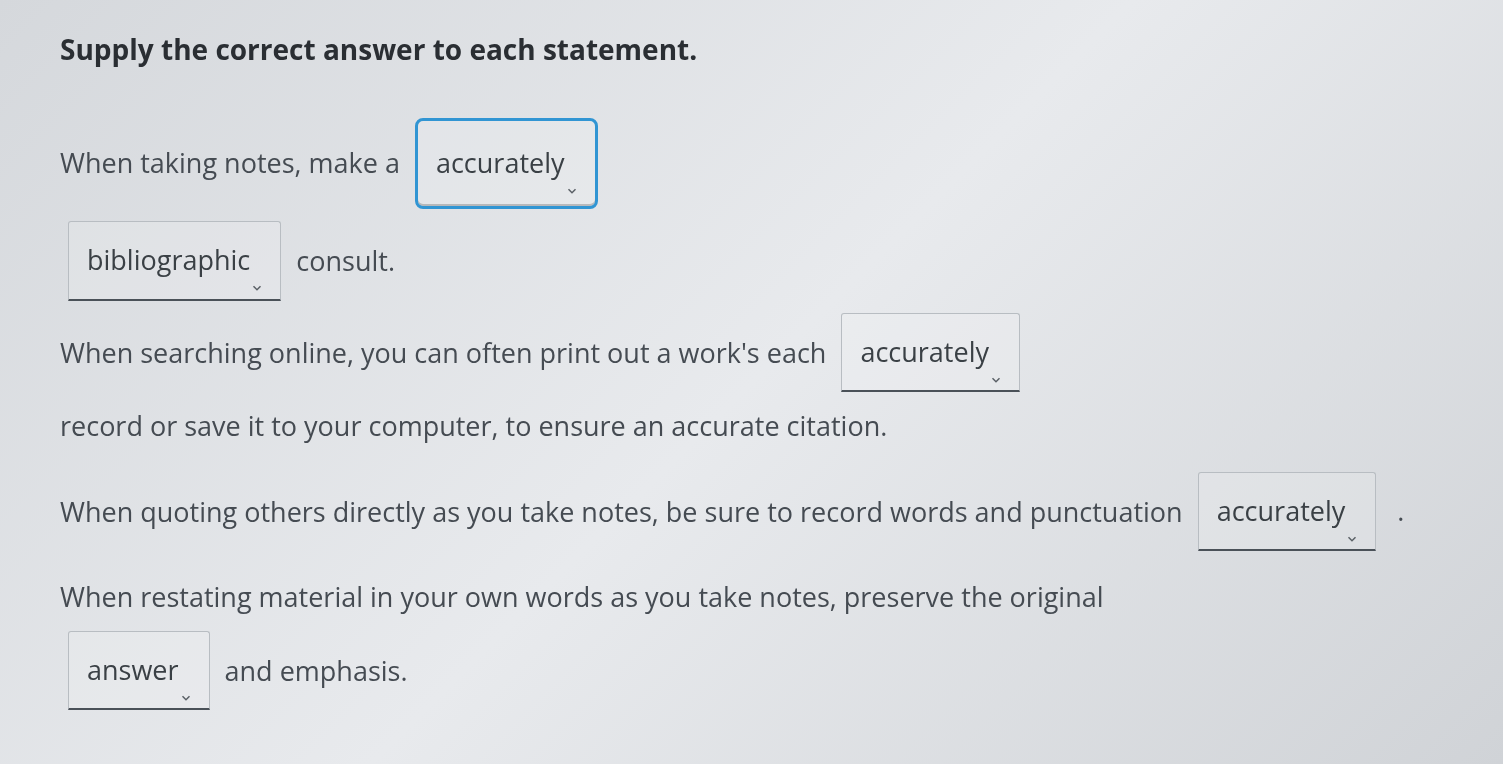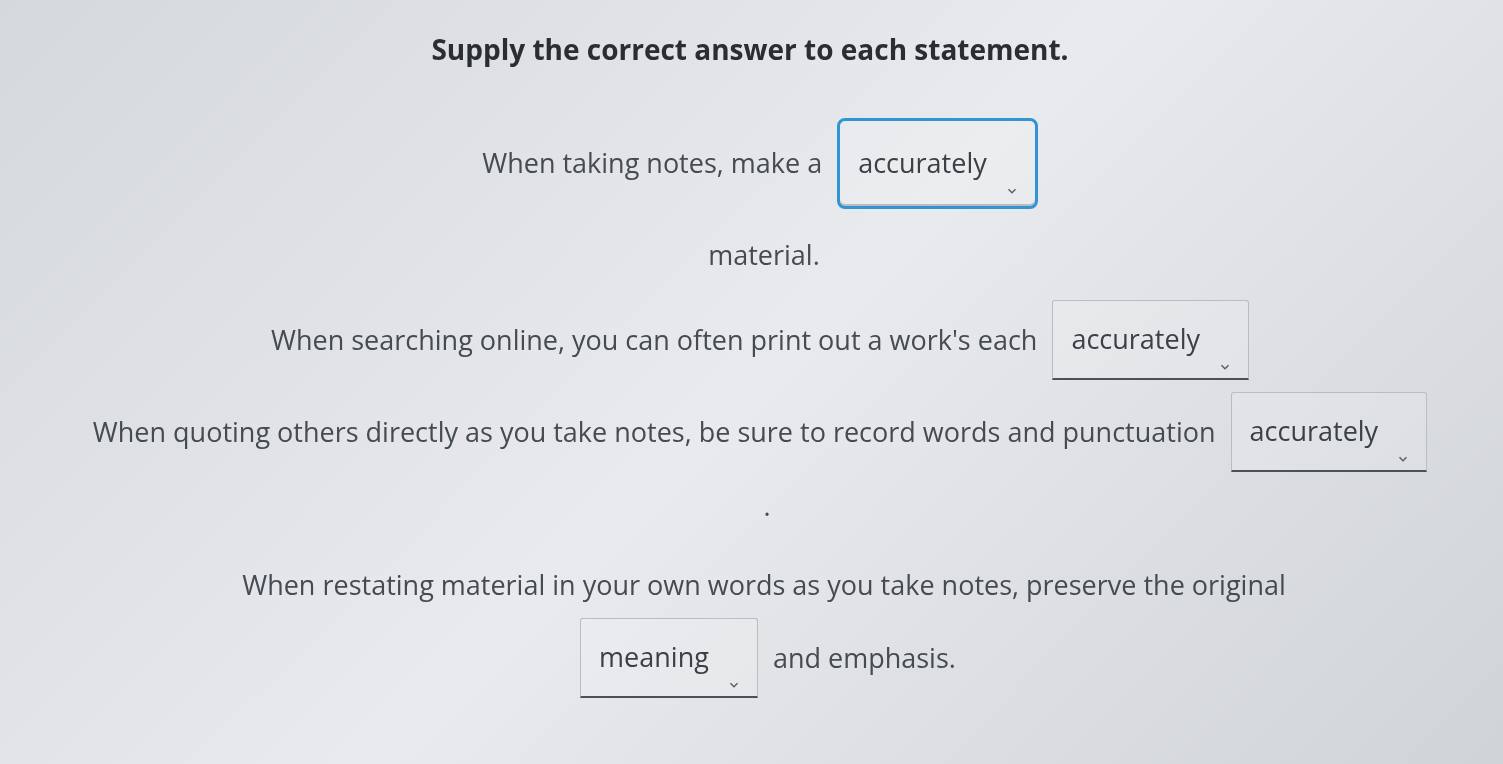--- a/index.html
+++ b/index.html
@@ -10,53 +10,50 @@
     body {
       font-family: -apple-system, BlinkMacSystemFont, 'Segoe UI', 'Open Sans', sans-serif;
       background: linear-gradient(135deg, #d5d8dc 0%, #e8eaed 50%, #d0d3d7 100%);
       padding: 30px 60px;
       min-height: 764px;
       width: 1503px;
       color: #3a4045;
     }
     .container {
       max-width: 1380px;
-      text-align: center;
     }
     .heading {
       font-weight: 700;
       font-size: 28px;
       color: #2a2e33;
       margin-bottom: 50px;
     }
     .statement {
       font-size: 27px;
       line-height: 2.4;
       color: #454b52;
       font-weight: 400;
-      margin-left: 28px;
     }
     .statement-block {
       margin-bottom: 12px;
     }
     .dropdown {
       display: inline-flex;
       align-items: center;
       border: 1px solid #b8bdc2;
       border-bottom: 2px solid #4a5158;
       background: rgba(255,255,255,0.15);
       padding: 6px 16px 6px 18px;
       font-size: 27px;
       color: #3a4045;
       font-weight: 500;
       cursor: pointer;
       vertical-align: middle;
       margin: 0 8px;
       border-radius: 3px 3px 0 0;
-      gap: 18px;
     }
     .dropdown.focused {
       border: 3px solid #3195d3;
       border-radius: 8px;
       padding: 10px 16px 10px 18px;
       border-bottom: 3px solid #3195d3;
       box-shadow: inset 0 -2px 0 rgba(0,0,0,0.2);
     }
     .chevron {
       display: inline-block;
@@ -86,54 +83,63 @@
       <span>accurately</span>
       <span class="chevron">
         <svg viewBox="0 0 24 24" fill="none" stroke="#5a6066" stroke-width="2.5">
             <polyline points="6 9 12 15 18 9"></polyline>
           </svg>
       </span>
     </span>
   </div>
 
   <div class="statement statement-block">
-    <span class="inline-text">material.</span>
+    <span class="dropdown">
+      <span>bibliographic</span>
+      <span class="chevron">
+        <svg viewBox="0 0 24 24" fill="none" stroke="#5a6066" stroke-width="2.5">
+            <polyline points="6 9 12 15 18 9"></polyline>
+          </svg>
+      </span>
+    </span>
+    <span class="inline-text">consult.</span>
   </div>
 
   <div class="statement statement-block">
     <span class="inline-text">When searching online, you can often print out a work's each</span>
     <span class="dropdown">
       <span>accurately</span>
       <span class="chevron">
         <svg viewBox="0 0 24 24" fill="none" stroke="#5a6066" stroke-width="2.5">
             <polyline points="6 9 12 15 18 9"></polyline>
           </svg>
       </span>
     </span>
     <br>
+    <span class="inline-text"> record or save it to your computer, to ensure an accurate citation.</span>
   </div>
 
   <div class="statement statement-block">
     <span class="inline-text">When quoting others directly as you take notes, be sure to record words and punctuation</span>
     <span class="dropdown">
       <span>accurately</span>
       <span class="chevron">
         <svg viewBox="0 0 24 24" fill="none" stroke="#5a6066" stroke-width="2.5">
             <polyline points="6 9 12 15 18 9"></polyline>
           </svg>
       </span>
     </span>
     <span class="inline-text period">.</span>
   </div>
 
   <div class="statement statement-block">
     <span class="inline-text">When restating material in your own words as you take notes, preserve the original</span>
     <br>
     <span class="dropdown">
-      <span>meaning</span>
+      <span>answer</span>
       <span class="chevron">
         <svg viewBox="0 0 24 24" fill="none" stroke="#5a6066" stroke-width="2.5">
             <polyline points="6 9 12 15 18 9"></polyline>
           </svg>
       </span>
     </span>
     <span class="inline-text">and emphasis.</span>
   </div>
 </div>
 

